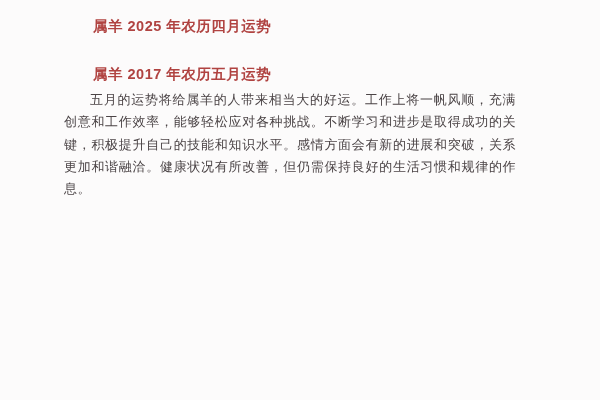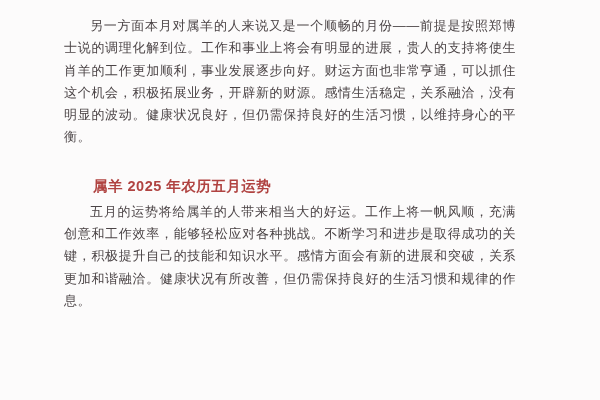--- a/index.html
+++ b/index.html
@@ -42,22 +42,22 @@
     text-justify: inter-character;
     letter-spacing: 0.4px;
   }
 </style>
 </head>
 <body style="background: rgb(252, 251, 251);">
 
 <div class="page">
 
   <div>
-    <p class="body-paragraph">另一方面本月对属羊的人来说又是一个顺畅的月份——前提是按照郑博士说的调理化解到位。工作和事业上将会有明显的进展，贵人的支持将使生肖羊的工作更加顺利，事业发展逐步向好。财运方面也非常亨通，可以抓住这个机会，积极拓展业务，开辟新的财源。感情生活稳定，关系融洽，没有明显的波动。健康状况良好，但仍需保持良好的生活习惯，以维持身心的平衡。</p>
+    <h2 class="section-heading">属羊 2025 年农历四月运势</h2>
   </div>
 
   <div>
-    <h2 class="section-heading later">属羊 2025 年农历五月运势</h2>
+    <h2 class="section-heading later">属羊 2017 年农历五月运势</h2>
     <p class="body-paragraph">五月的运势将给属羊的人带来相当大的好运。工作上将一帆风顺，充满创意和工作效率，能够轻松应对各种挑战。不断学习和进步是取得成功的关键，积极提升自己的技能和知识水平。感情方面会有新的进展和突破，关系更加和谐融洽。健康状况有所改善，但仍需保持良好的生活习惯和规律的作息。</p>
 
   </div>
 
 </div>
 
 </body></html>

